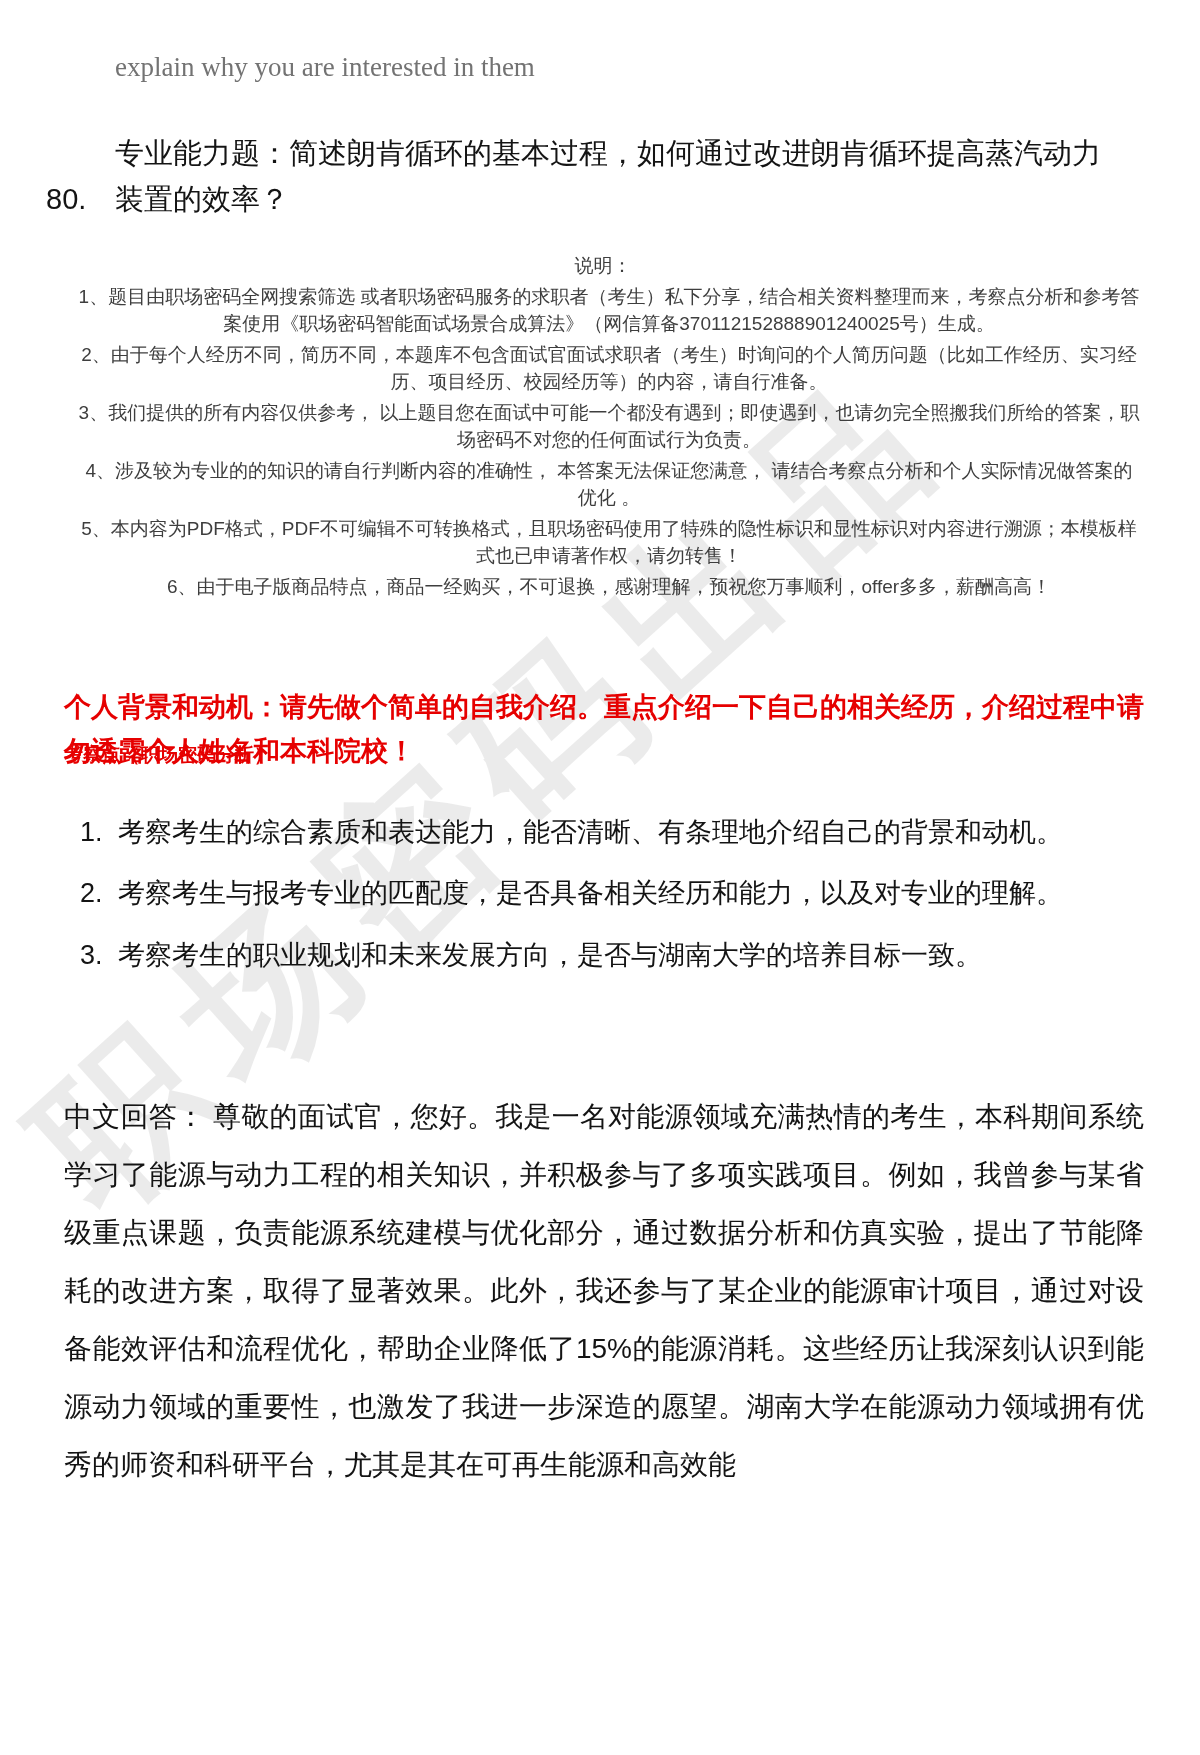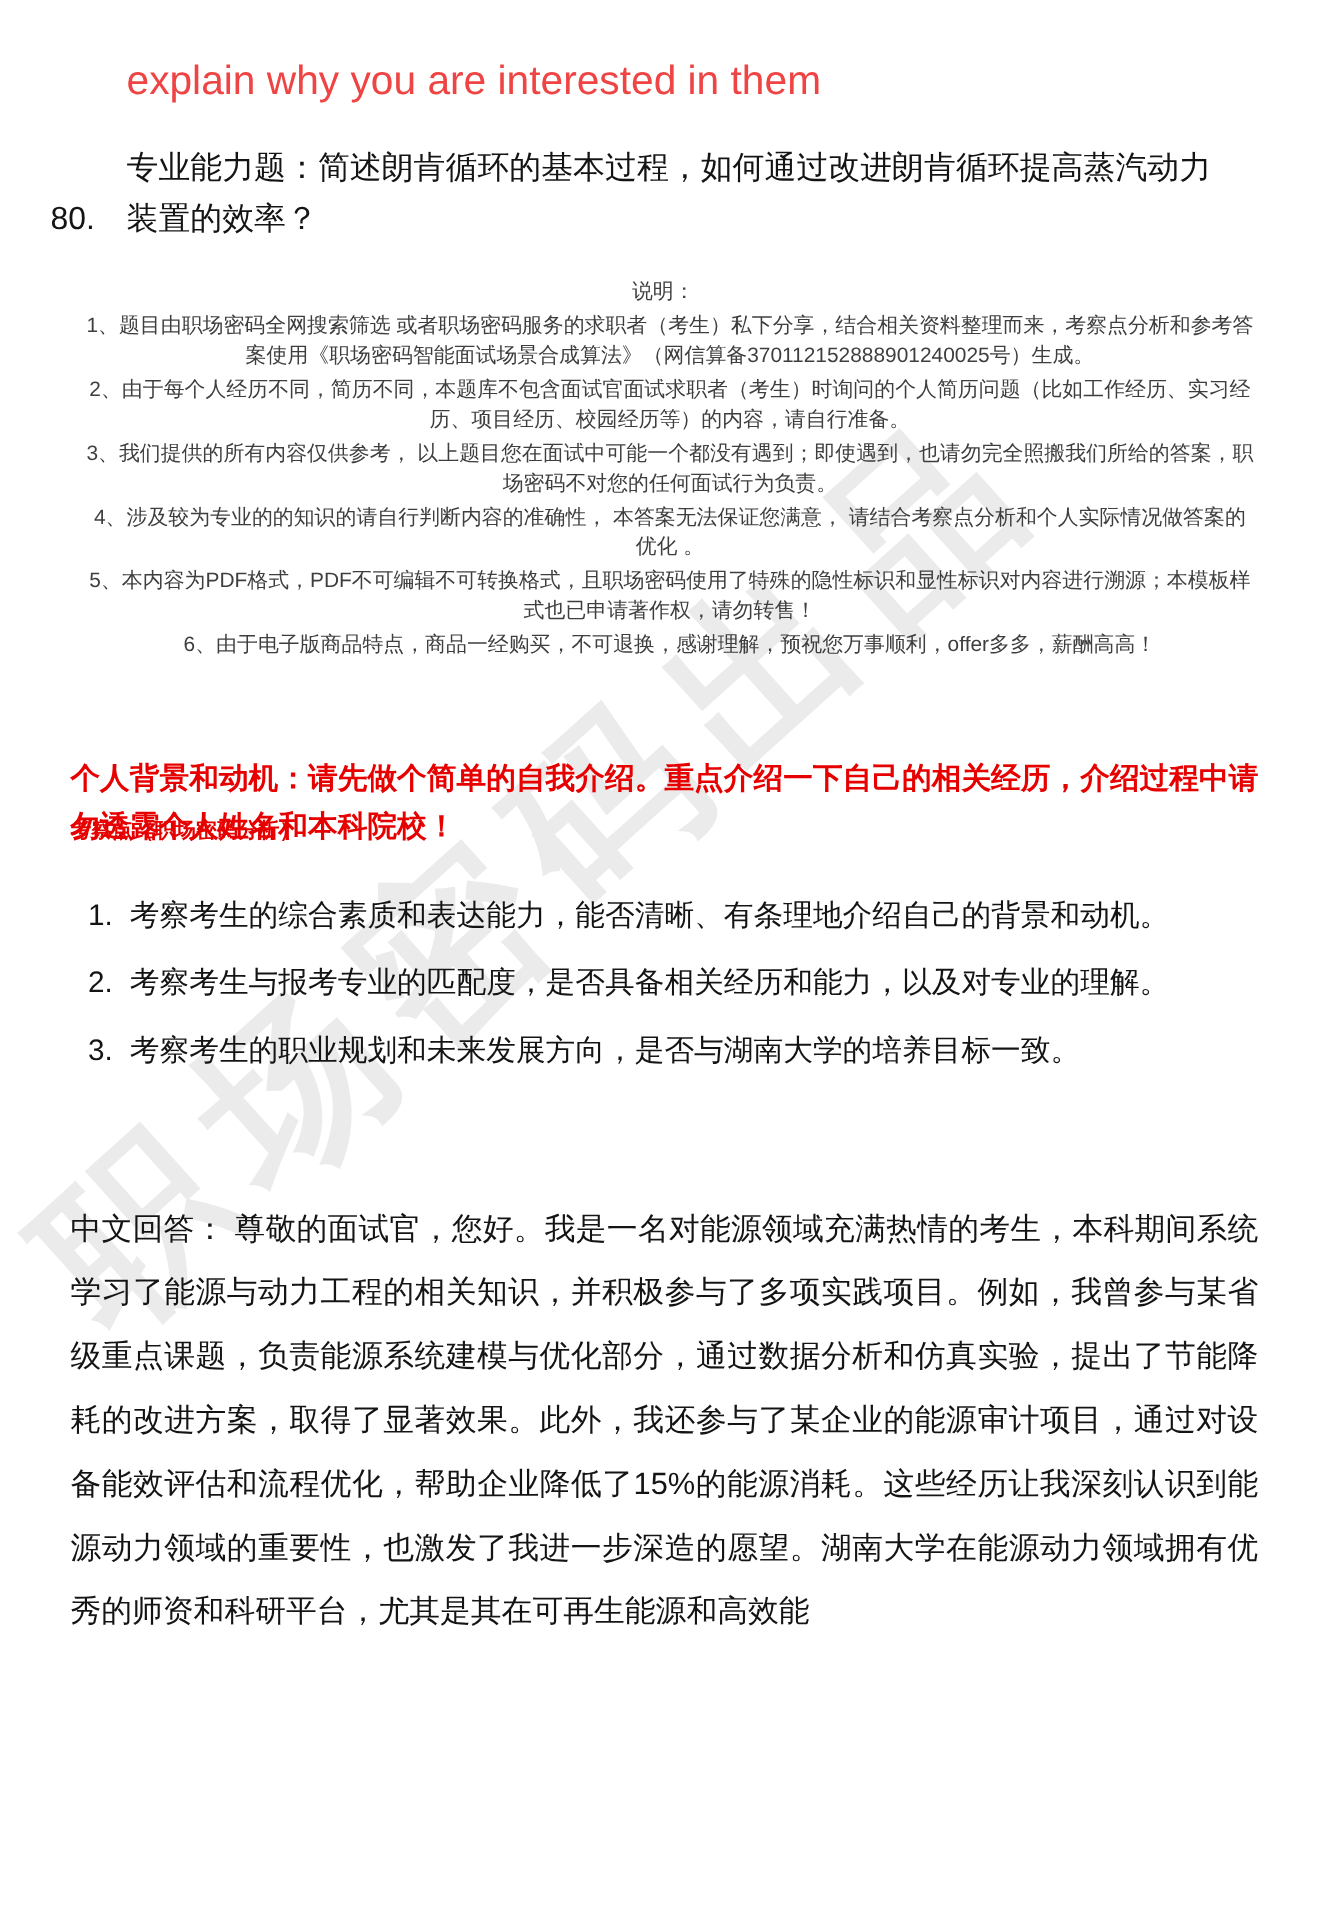--- a/index.html
+++ b/index.html
@@ -32,22 +32,23 @@
     pointer-events:none;
     user-select:none;
     z-index:0;
   }
   .content{position:relative;z-index:1;}
   .english-tail{
     position:absolute;
     top:52px;
     left:115px;
     width:1000px;
-    font-size:37px;
-    color:#ef4444;
+    font-size:27px;
+    color:#737373;
+    font-family:Liberation Serif, serif;
   }
   .question{
     position:absolute;
     top:130px;
     left:46px;
     width:1080px;
     display:flex;
     align-items:flex-end;
   }
   .q-num{

